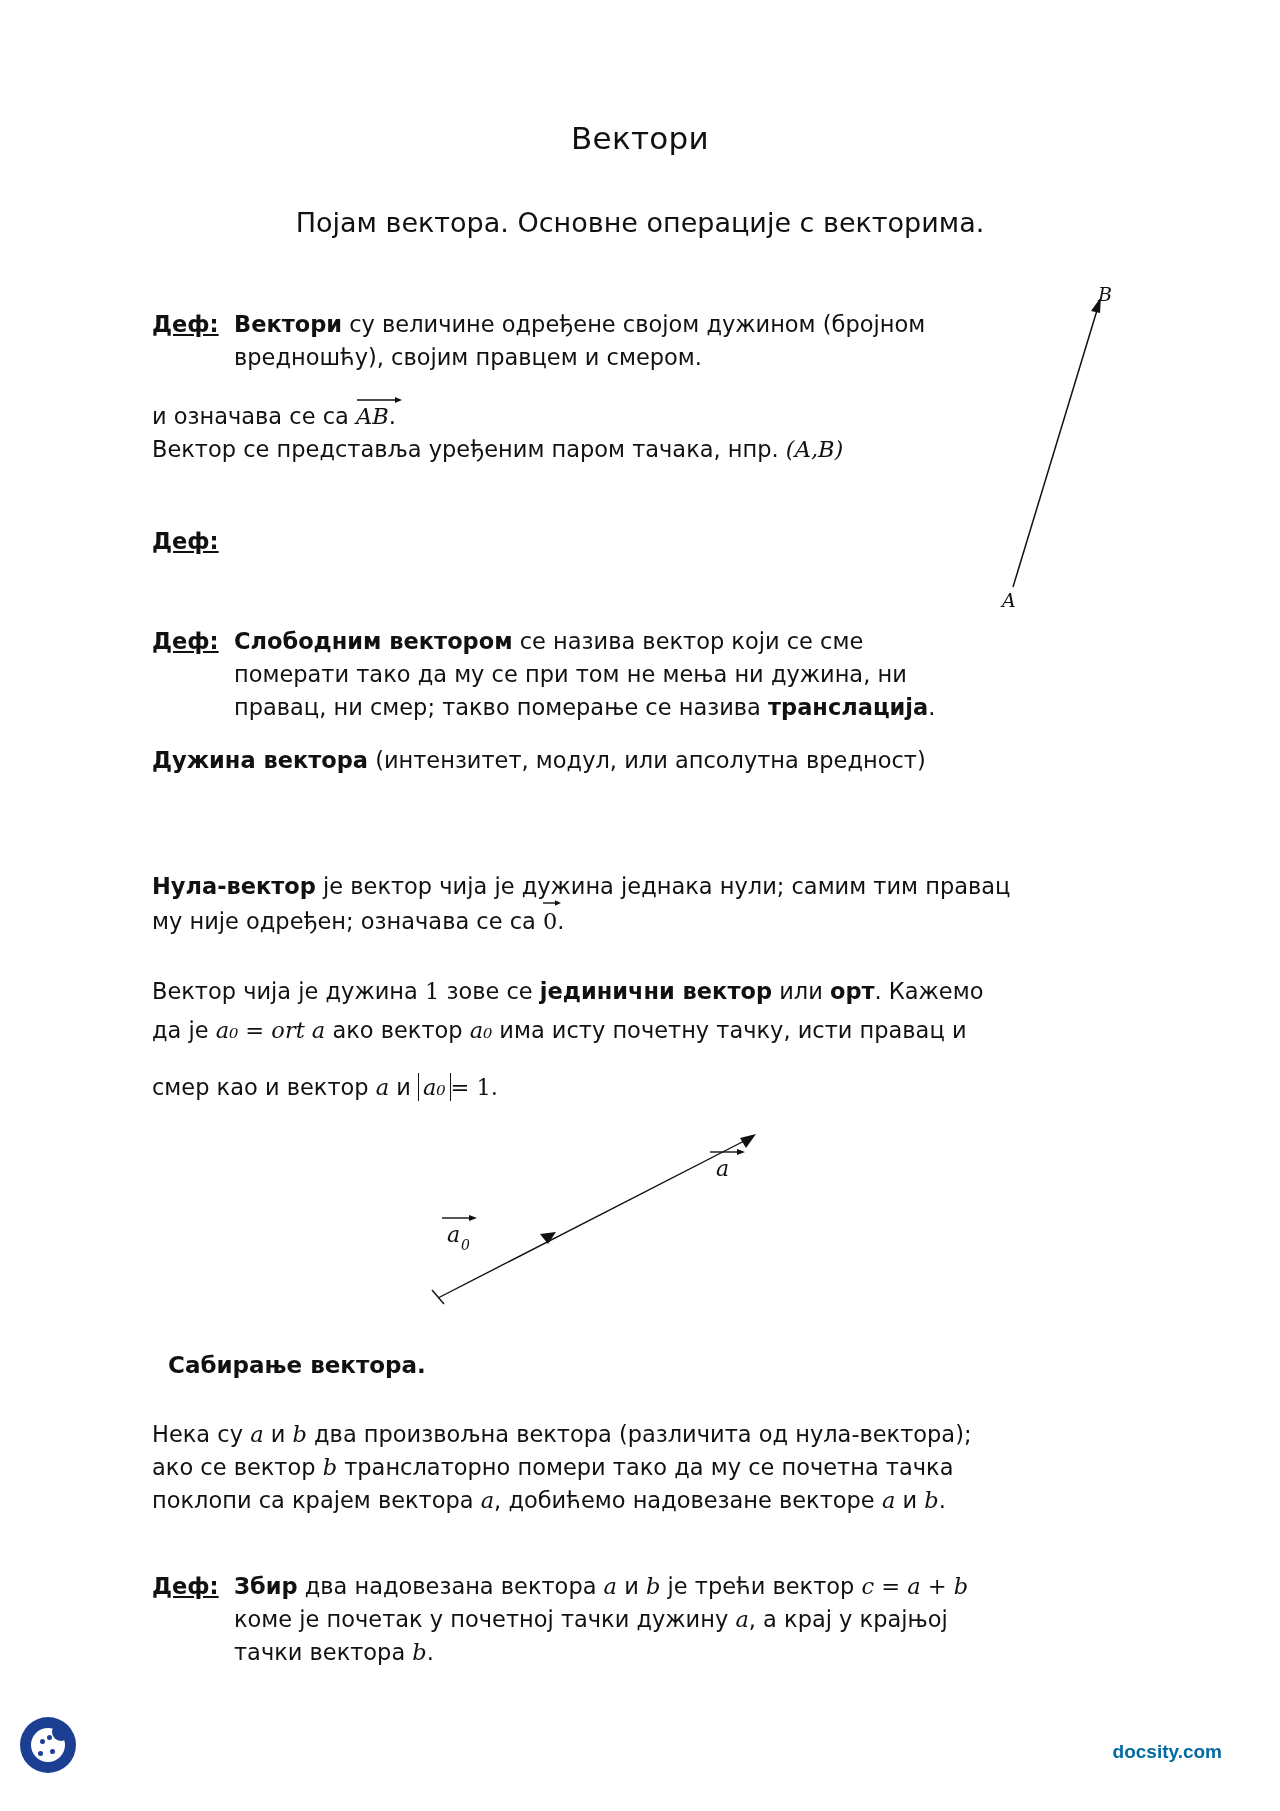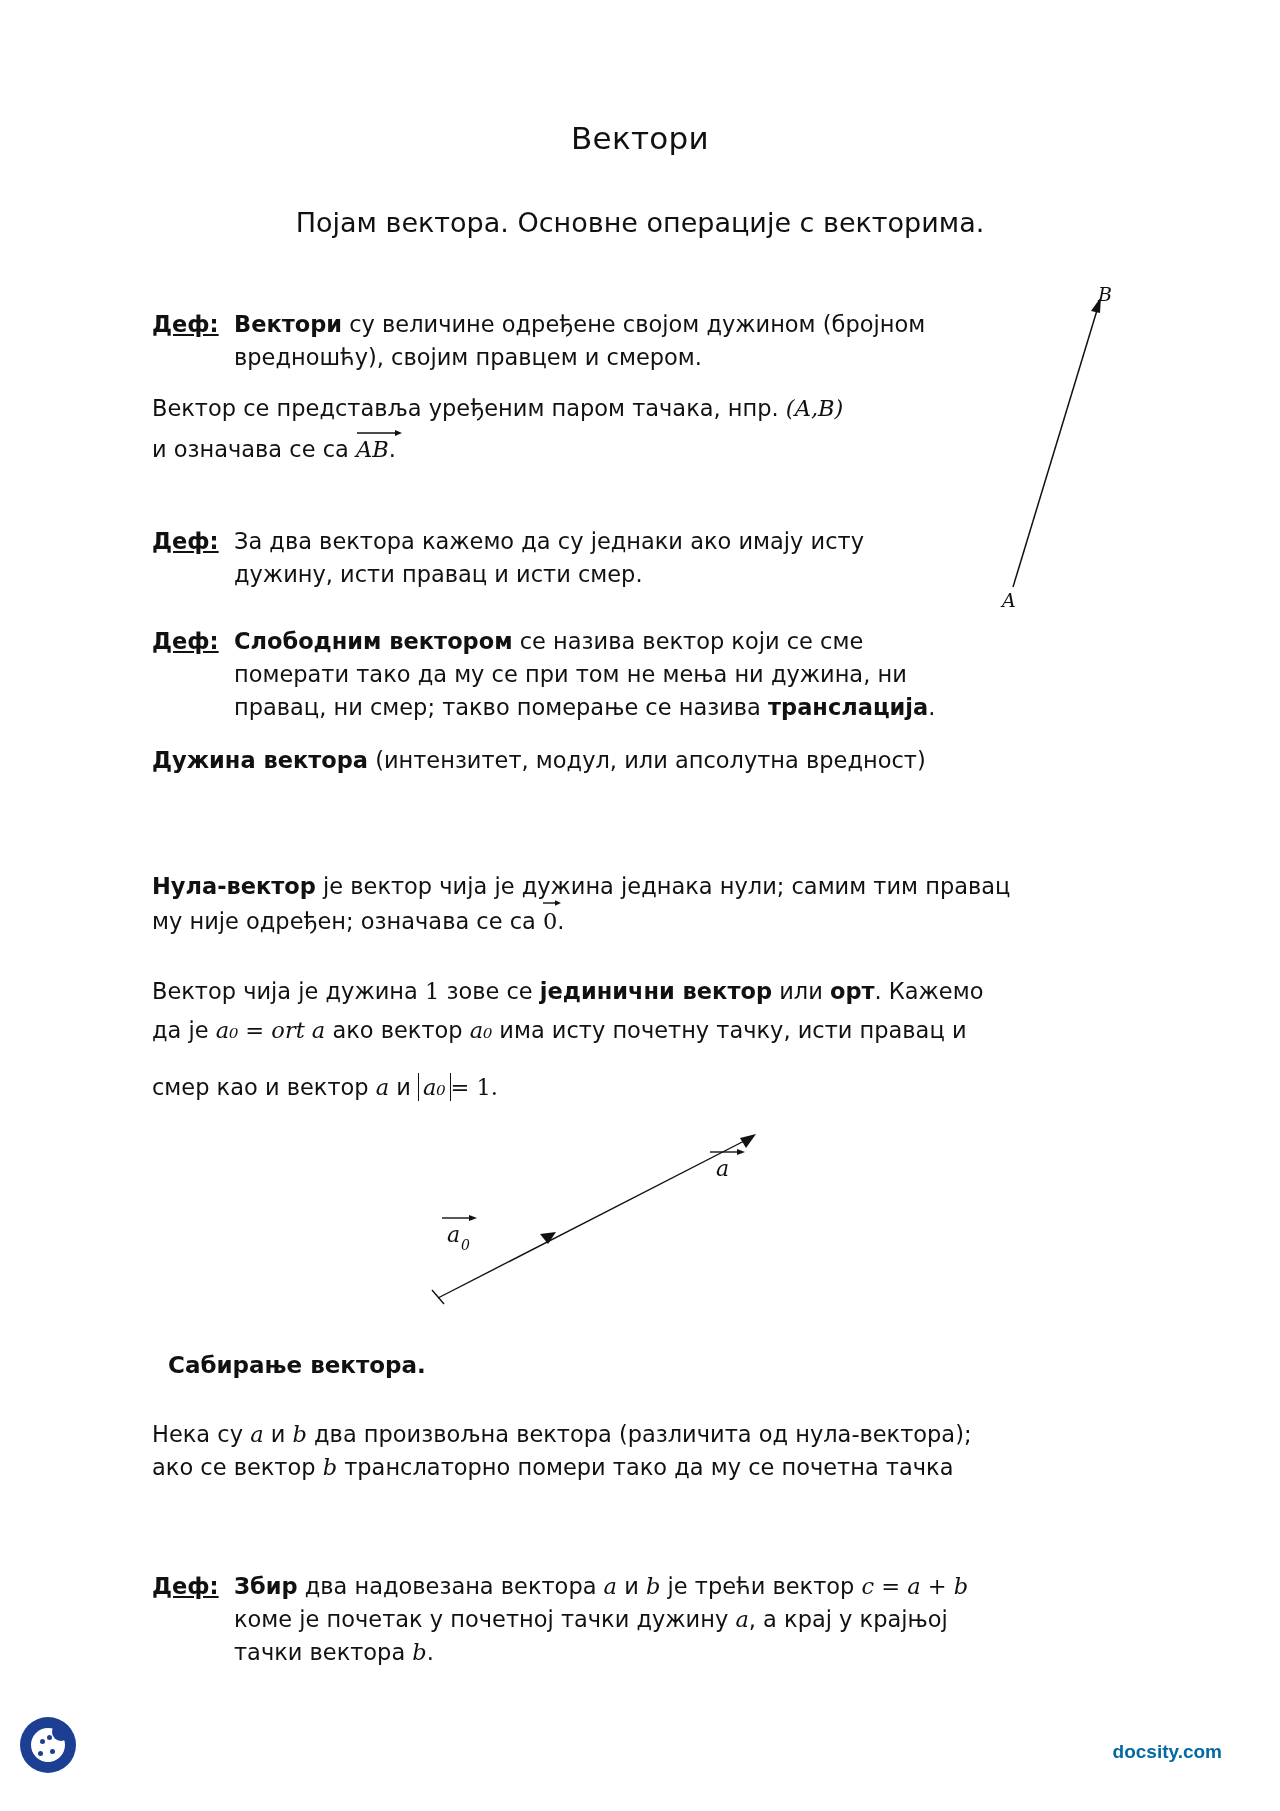--- a/index.html
+++ b/index.html
@@ -131,36 +131,35 @@
   <div class="subtitle">Појам вектора. Основне операције с векторима.</div>
 
   <div class="block def" style="left:152px; top:288px; width:780px;">
     <div class="def-label">Деф:</div>
     <div class="body">
       <span class="bold">Вектори</span><span> су величине одређене својом дужином (бројном вредношћу), својим правцем и смером.</span>
     </div>
   </div>
 
   <div class="block" style="left:152px; top:392px; width:800px;">
-    <div>
-      <span>Вектор се представља уређеним паром тачака, нпр. </span><span class="math">(A,B)</span>
-    </div>
     <div style="margin-top:6px;">
       <span>и означава се са </span><span class="vecbar"><span class="arw">
         <svg width="46" height="10" viewBox="0 0 46 10">
               <line x1="1" y1="6" x2="42" y2="6" stroke="#111" stroke-width="1.4"></line>
               <polygon points="46,6 39,3 39,9" fill="#111"></polygon>
             </svg>
       </span><span class="math">AB</span></span><span>.</span>
     </div>
+    <div>
+      <span>Вектор се представља уређеним паром тачака, нпр. </span><span class="math">(A,B)</span>
+    </div>
   </div>
 
   <div class="block def" style="left:152px; top:505px; width:780px;">
     <div class="def-label">Деф:</div>
-    <div class="body">За два вектора кажемо да су једнаки ако имају исту дужину, исти правац и исти смер.</div>
   </div>
 
   <div class="block def" style="left:152px; top:605px; width:790px;">
     <div class="def-label">Деф:</div>
     <div class="body">
       <span class="bold">Слободним вектором</span><span> се назива вектор који се сме померати тако да му се при том не мења ни дужина, ни правац, ни смер; такво померање се назива </span><span class="bold">транслација</span><span>.</span>
     </div>
   </div>
 
   <div class="block" style="left:152px; top:744px; width:830px;">
@@ -191,20 +190,23 @@
   </div>
 
   <div class="block bold" style="left:168px; top:1349px; font-size:23px;">Сабирање вектора.</div>
 
   <div class="block" style="left:152px; top:1418px; width:980px;">
     <div>
       <span>Нека су </span><span class="math">a</span><span> и </span><span class="math">b</span><span> два произвољна вектора (различита од нула-вектора);</span>
     </div>
     <div>
       <span>ако се вектор </span><span class="math">b</span><span> транслаторно помери тако да му се почетна тачка</span>
+    </div>
+    <div>
+      <span>поклопи са крајем вектора </span><span class="math">a</span><span>, добићемо надовезане векторе </span><span class="math">a</span><span> и </span><span class="math">b</span><span>.</span>
     </div>
   </div>
 
   <div class="block def" style="left:152px; top:1550px; width:990px;">
     <div class="def-label">Деф:</div>
     <div class="body">
       <div>
         <span class="bold">Збир</span><span> два надовезана вектора </span><span class="math">a</span><span> и </span><span class="math">b</span><span> је трећи вектор </span><span class="math">c = a + b</span>
       </div>
       <div>

